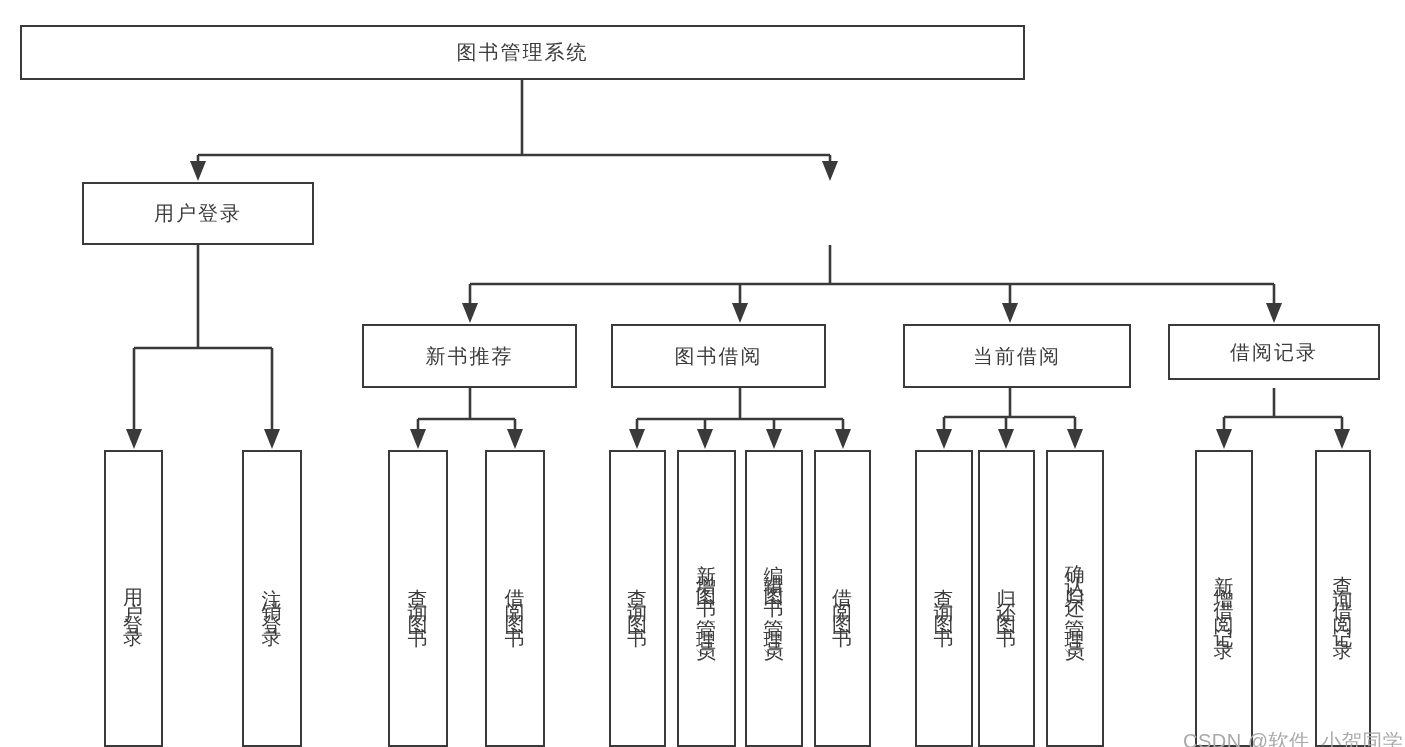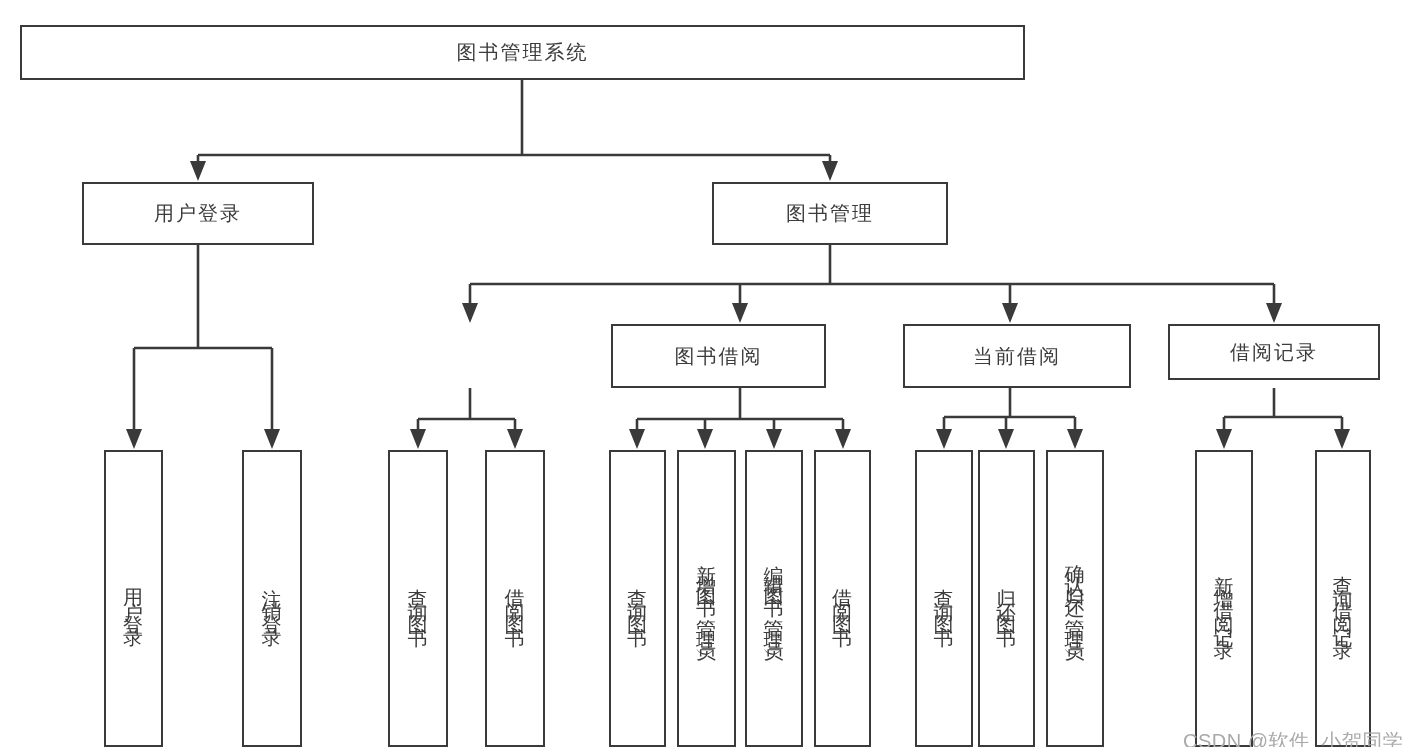--- a/index.html
+++ b/index.html
@@ -138,24 +138,24 @@
     </g>
   </svg>
 
   <div class="box" style="left:20px; top:13px; width:1005px; height:55px;">
     <span>图书管理系统</span>
   </div>
 
   <div class="box" style="left:82px; top:170px; width:232px; height:63px;">
     <span>用户登录</span>
   </div>
-  <div class="box" style="left:712px; top:170px; width:236px; height:63px;">
-    <span>图书管理</span>
-  </div>
-
+
+  <div class="box" style="left:362px; top:312px; width:215px; height:64px;">
+    <span>新书推荐</span>
+  </div>
   <div class="box" style="left:611px; top:312px; width:215px; height:64px;">
     <span>图书借阅</span>
   </div>
   <div class="box" style="left:903px; top:312px; width:228px; height:64px;">
     <span>当前借阅</span>
   </div>
   <div class="box" style="left:1168px; top:312px; width:212px; height:56px;">
     <span>借阅记录</span>
   </div>
 

